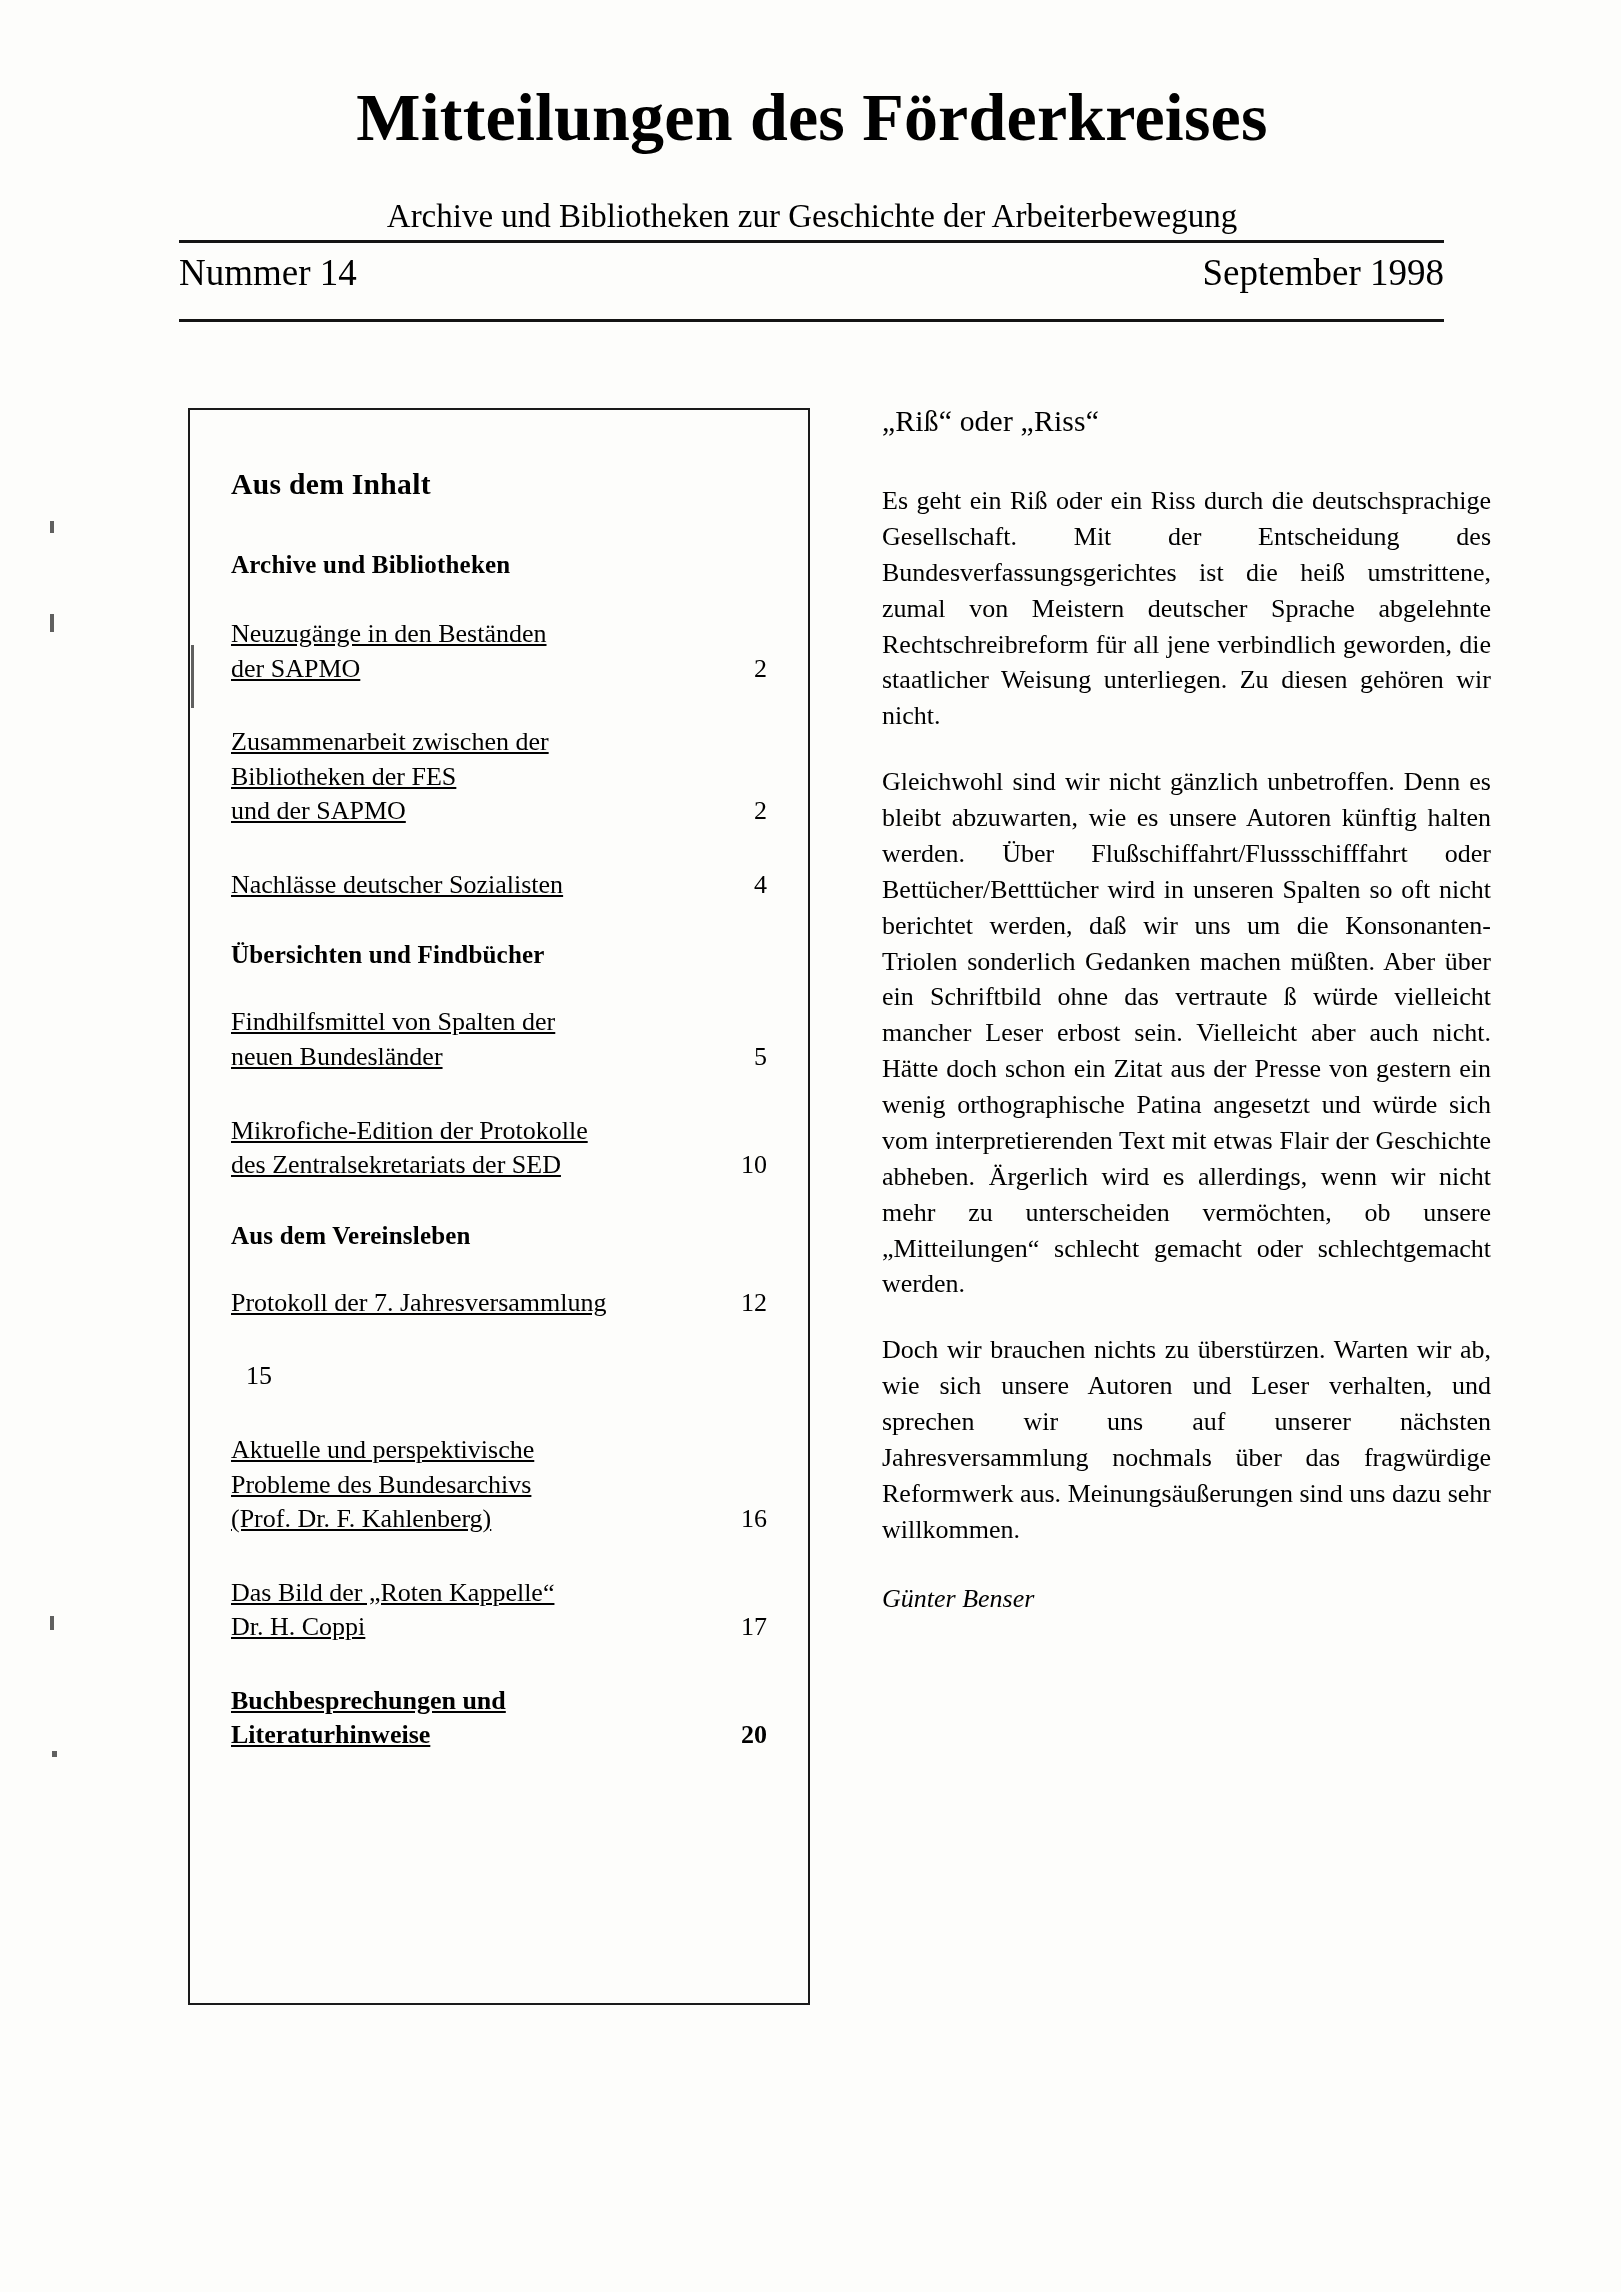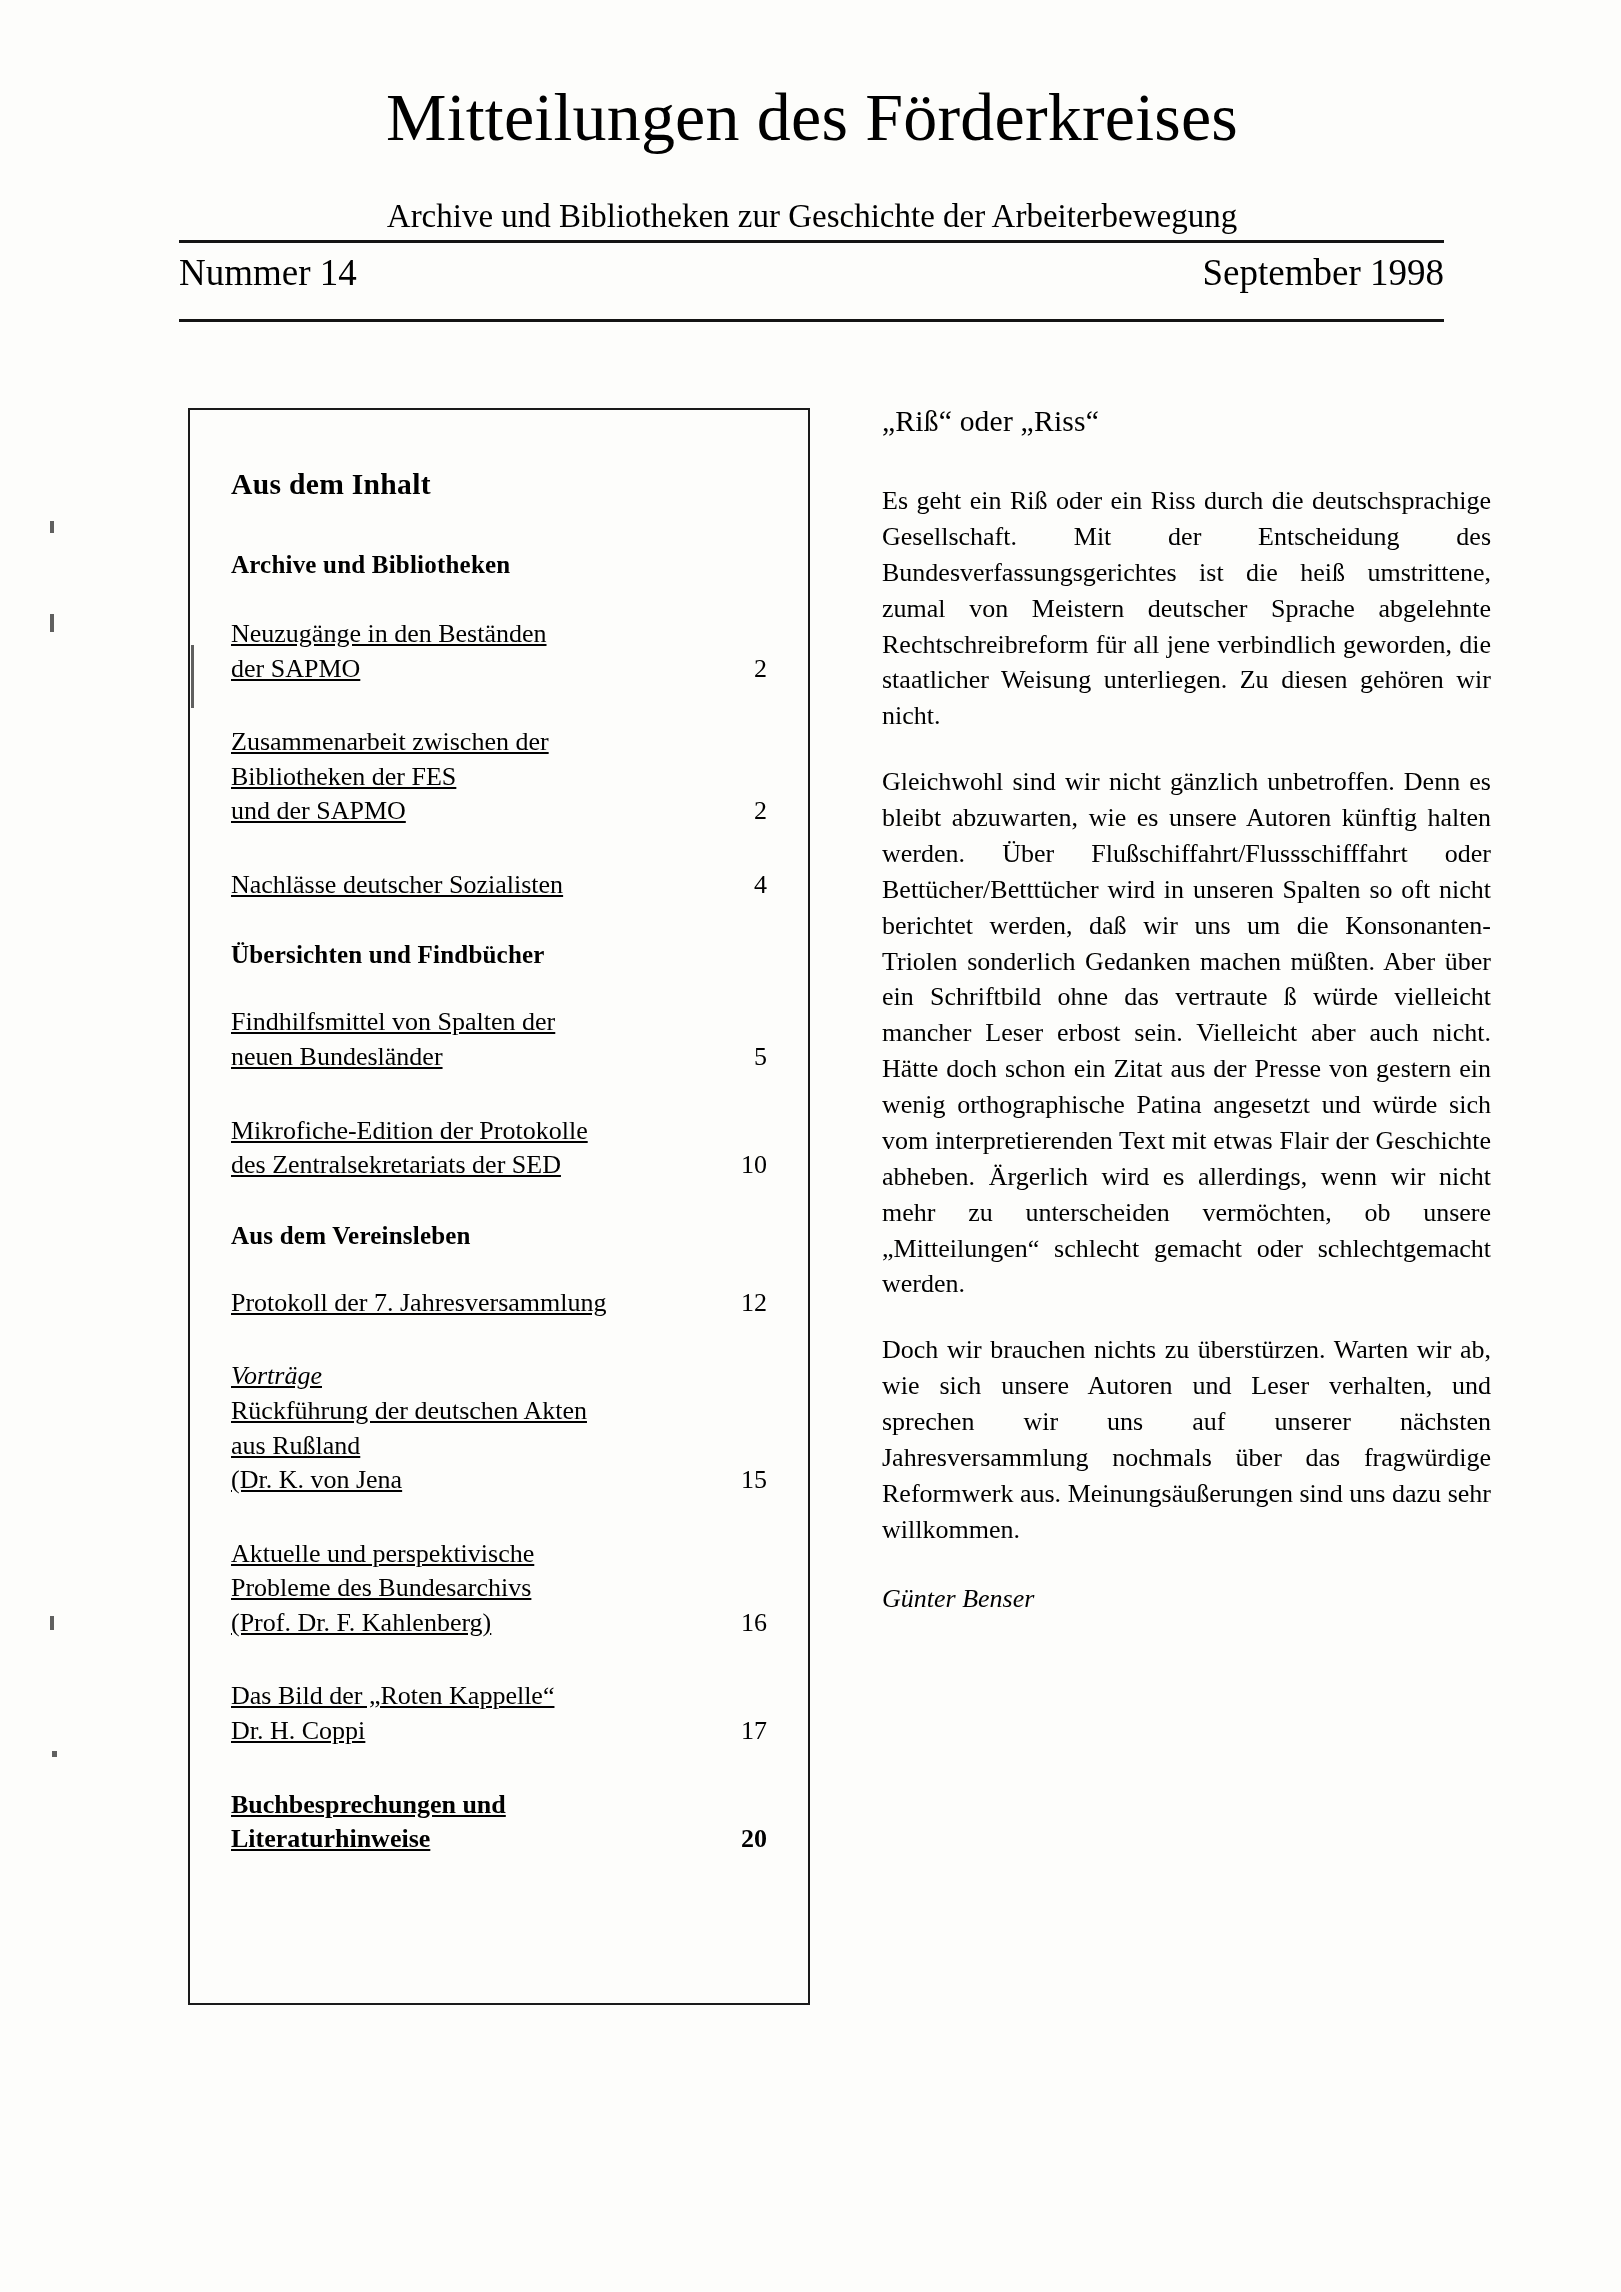--- a/index.html
+++ b/index.html
@@ -35,21 +35,21 @@
     position: absolute;
     left: 176px;
     top: 36px;
     width: 1272px;
   }
   .masthead-title {
     font-size: 68px;
     line-height: 1.04;
     text-align: center;
     letter-spacing: 0.2px;
-    font-weight: 400;
+    font-weight: 700;
     white-space: nowrap;
   }
   .masthead-subtitle {
     font-size: 33px;
     line-height: 1.15;
     text-align: center;
     margin-top: 14.3px;
     white-space: nowrap;
   }
 
@@ -205,23 +205,20 @@
     </div>
 
     <h3 class="toc-section tight">Aus dem Vereinsleben</h3>
 
     <div class="toc-entry">
       <span class="label">Protokoll der 7. Jahresversammlung</span>
       <span class="page-no">12</span>
     </div>
 
     <div class="toc-entry">
-      <span class="label"><span class="kicker">Vorträge</span><span>Rückführung der deutschen Akten
-aus Rußland
-(Dr. K. von Jena</span></span>
       <span class="page-no">15</span>
     </div>
 
     <div class="toc-entry">
       <span class="label">Aktuelle und perspektivische
 Probleme des Bundesarchivs
 (Prof. Dr. F. Kahlenberg)</span>
       <span class="page-no">16</span>
     </div>
 

